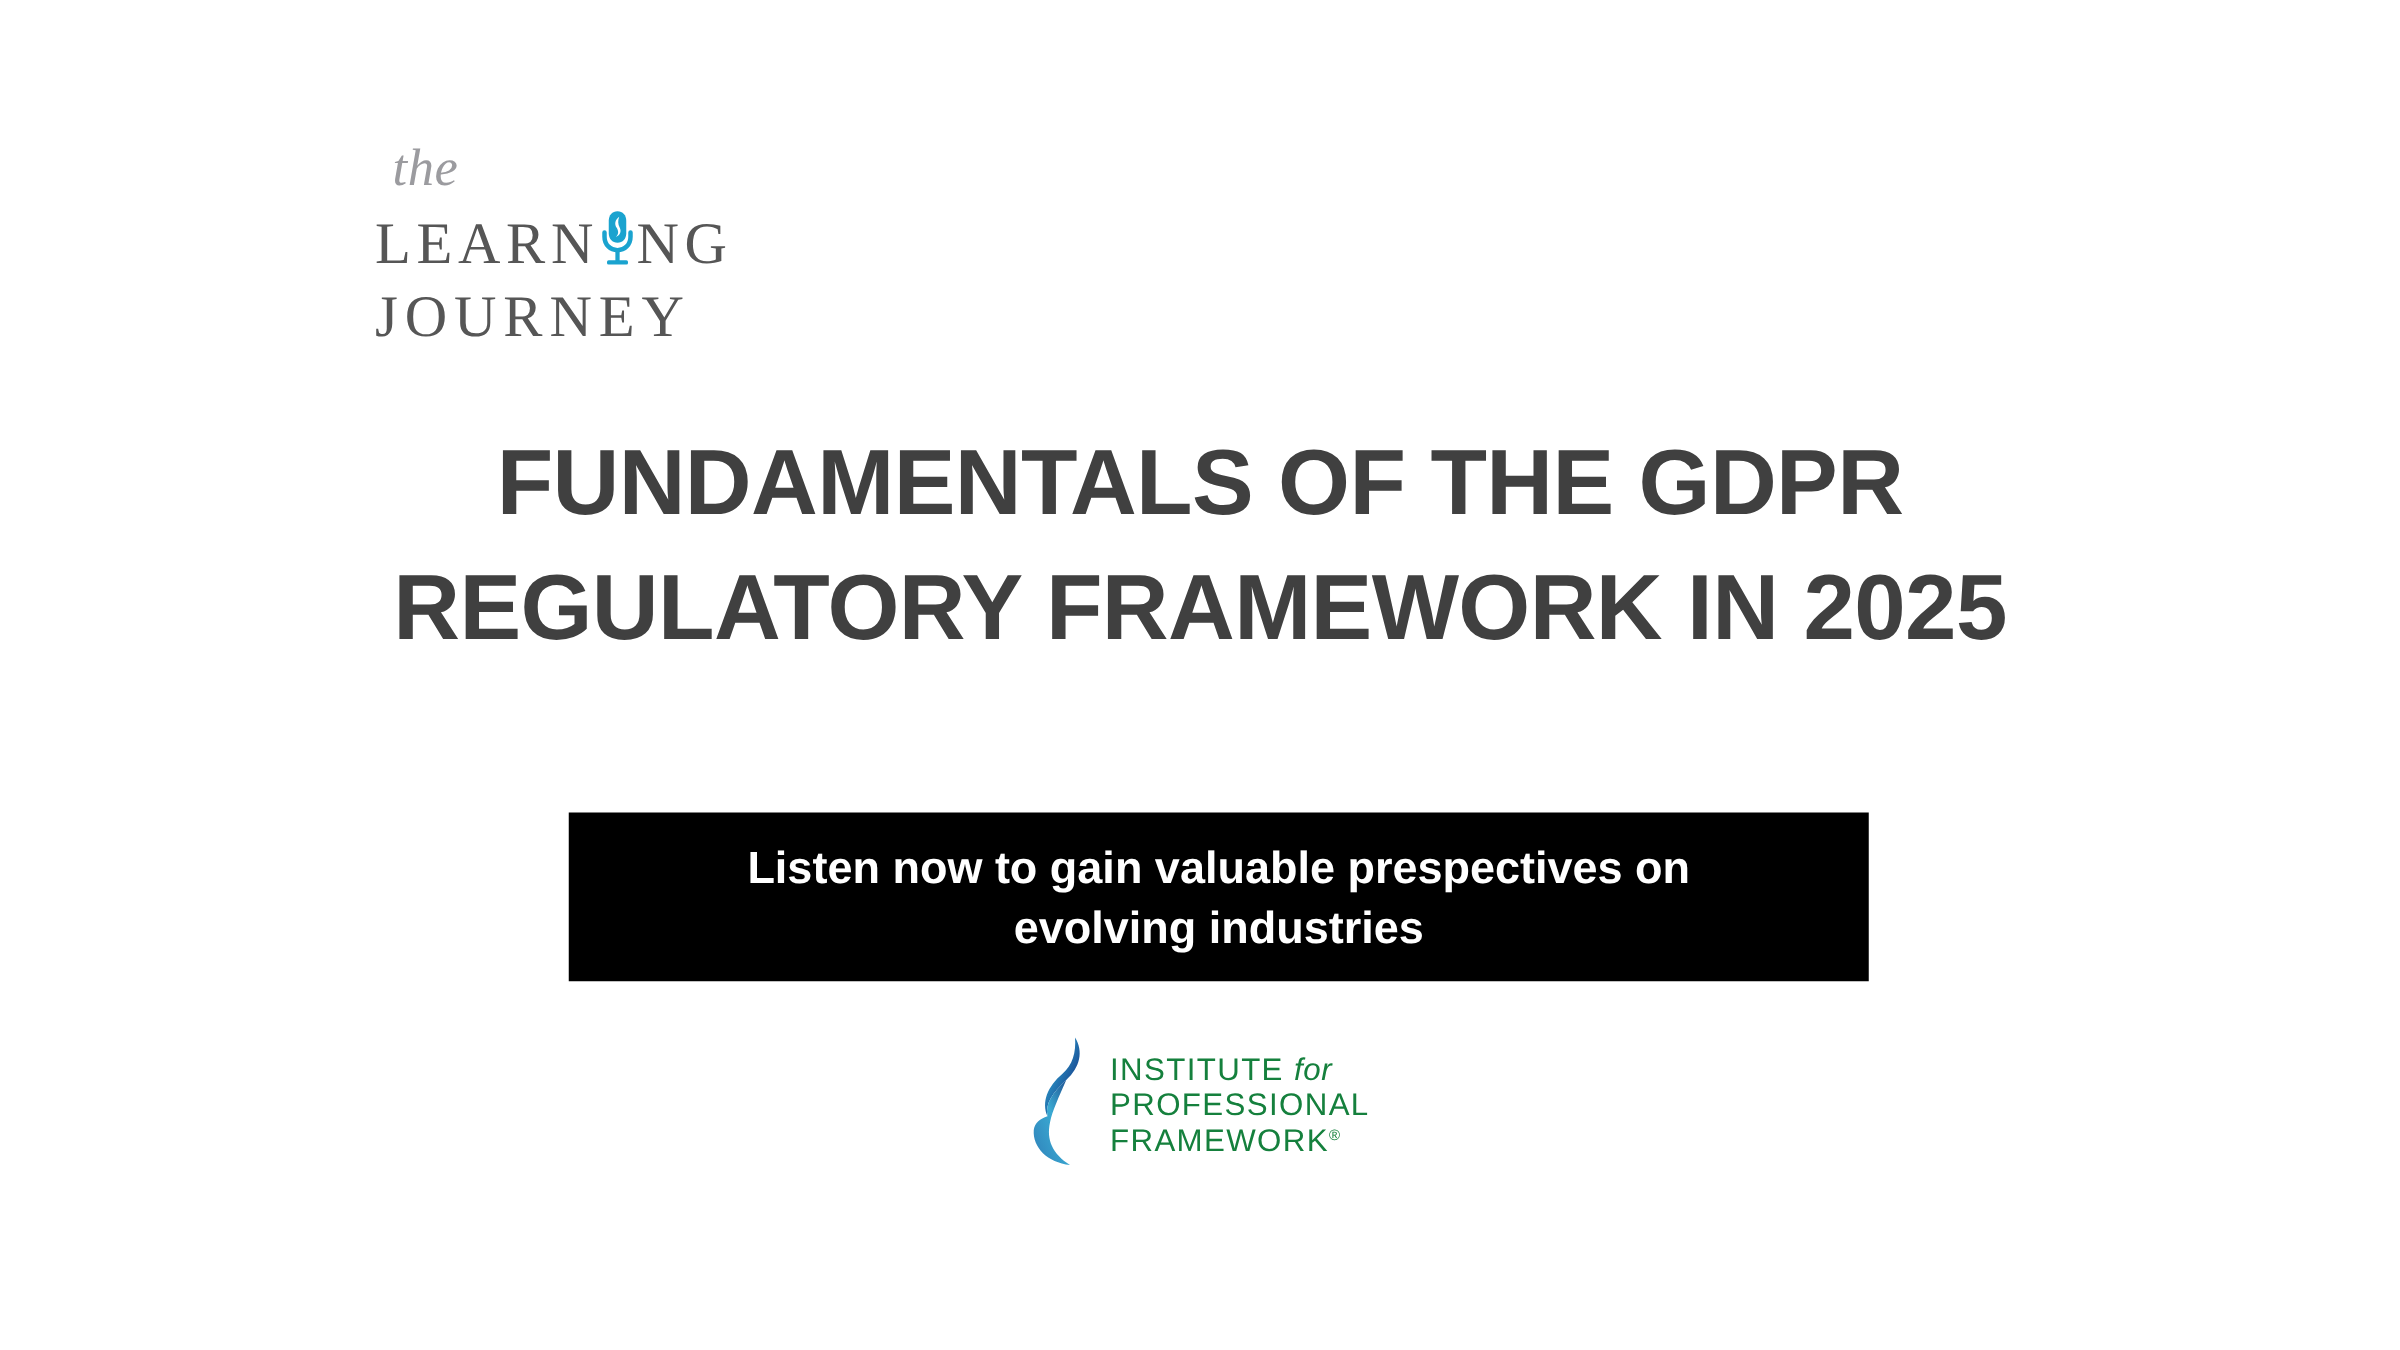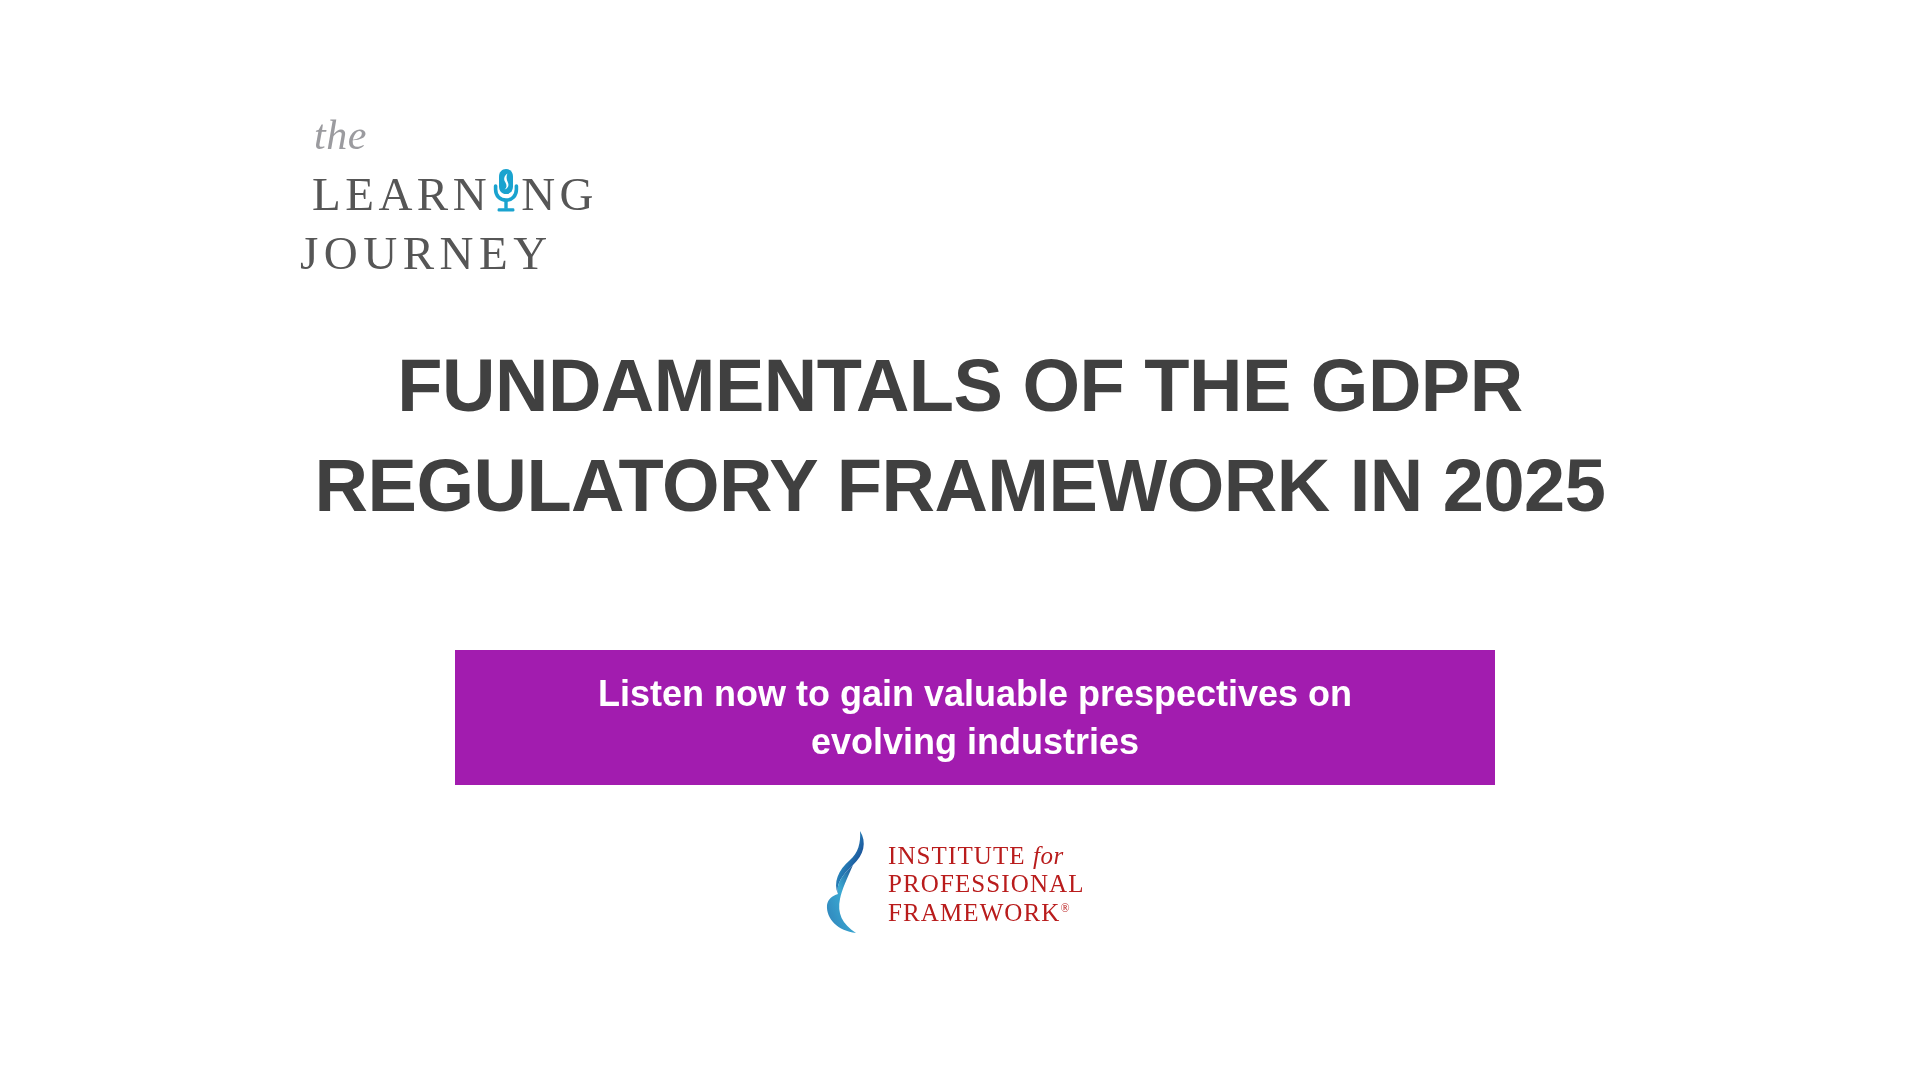--- a/index.html
+++ b/index.html
@@ -35,21 +35,21 @@
   }
   .brand-word-row {
     display: flex;
     align-items: baseline;
     font-family: "Liberation Serif", serif;
     color: #565656;
     line-height: 1;
   }
   #brand-learning-row {
     margin-top: 6px;
-    margin-left: 12px;
+    margin-left: 0px;
     letter-spacing: 4.5px;
     font-size: 47px;
   }
   #brand-journey-row {
     margin-top: 12px;
     letter-spacing: 5.5px;
     font-size: 47px;
   }
   .mic-slot {
     position: relative;
@@ -80,21 +80,21 @@
   }
   #headline .hl-line { display: block; white-space: nowrap; }
 
   
   #cta-banner {
     position: absolute;
     left: 455px;
     top: 650px;
     width: 1040px;
     height: 135px;
-    background: #a21caf;
+    background: #000000;
     display: flex;
     align-items: center;
     justify-content: center;
   }
   #cta-banner-text {
     color: #ffffff;
     font-family: "Liberation Sans", sans-serif;
     font-weight: bold;
     font-size: 36px;
     line-height: 1.32;
@@ -107,22 +107,22 @@
     position: absolute;
     left: 820px;
     top: 822px;
     width: 300px;
     height: 125px;
     display: flex;
     align-items: center;
   }
   #partner-swoosh { flex: 0 0 auto; margin-right: 10px; }
   #partner-wordmark {
-    font-family: Liberation Serif, serif;
-    color: #b91c1c;
+    font-family: Liberation Sans, sans-serif;
+    color: #15803d;
     line-height: 1.13;
   }
   .pw-line {
     font-size: 25px;
     letter-spacing: 1.1px;
     white-space: nowrap;
   }
   .pw-for {
     font-style: italic;
     letter-spacing: 0.5px;

